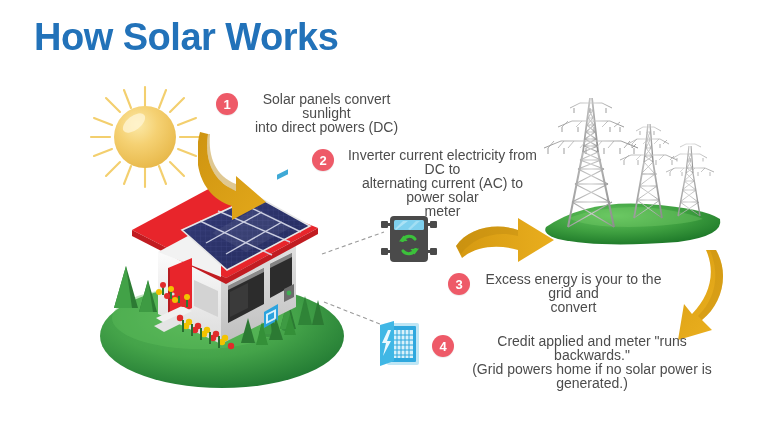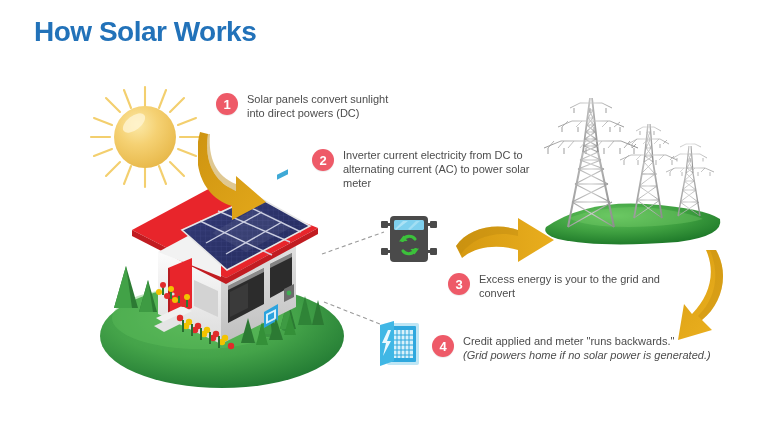--- a/index.html
+++ b/index.html
@@ -1,32 +1,32 @@
 <!DOCTYPE html>
 <html><head>
 <meta charset="utf-8">
 <style>
   html,body{margin:0;padding:0;background:#ffffff;}
   body{width:768px;height:432px;overflow:hidden;
        font-family:"Liberation Sans","DejaVu Sans",sans-serif;}
   #stage{position:relative;width:768px;height:432px;background:#ffffff;overflow:hidden;}
 
   
-  #title{position:absolute;left:34px;top:18px;font-size:28px;font-weight:bold;
+  #title{position:absolute;left:34px;top:18px;font-size:38px;font-weight:bold;
          color:#2272B9;letter-spacing:-0.5px;line-height:1;white-space:nowrap;}
 
   
   .step{position:absolute;display:flex;align-items:flex-start;}
   .badge{width:22px;height:22px;border-radius:50%;background:#EE5A68;color:#fff;
          font-size:13px;font-weight:bold;display:flex;align-items:center;
          justify-content:center;flex:0 0 22px;margin-top:1px;
          box-shadow:0 1px 1px rgba(0,0,0,.08);}
-  .stxt{margin-left:9px;font-size:11px;line-height:14px;color:#4c4c4c;
-        text-align:left;}
-  .stxt .it{font-style:italic;}
+  .stxt{margin-left:9px;font-size:14px;line-height:14px;color:#4c4c4c;
+        text-align:center;}
+  .stxt .it{}
 
   #step1{left:216px;top:92px;width:190px;}
   #step1 .stxt{width:160px;}
   #step2{left:312px;top:148px;width:230px;}
   #step2 .stxt{width:200px;}
   #step3{left:448px;top:272px;width:220px;}
   #step3 .stxt{width:190px;}
   #step4{left:432px;top:334px;width:290px;}
   #step4 .stxt{width:258px;}
 

